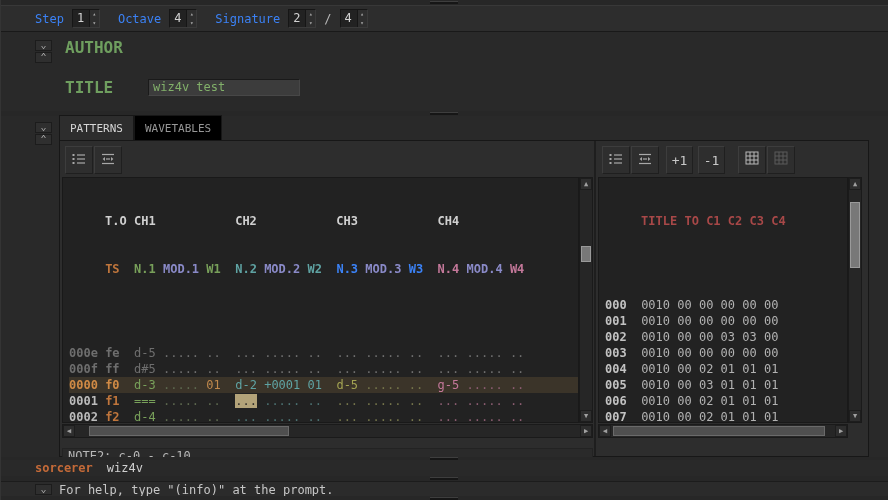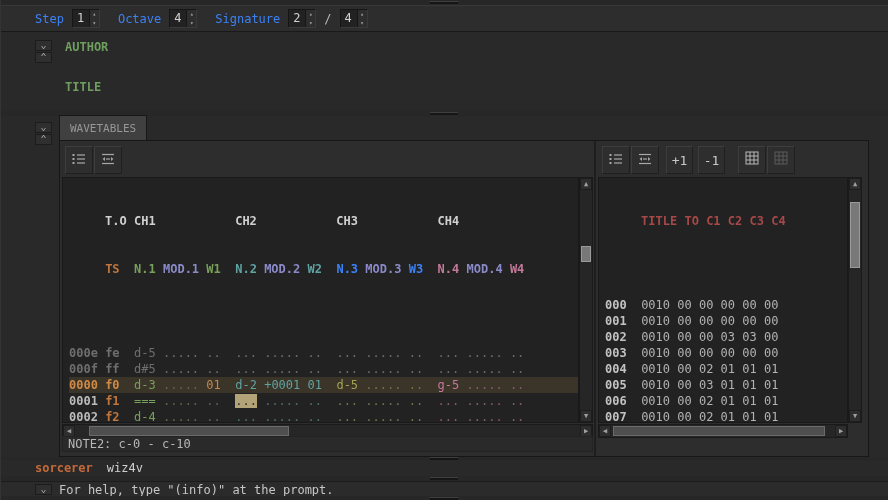--- a/index.html
+++ b/index.html
@@ -14,26 +14,26 @@
   .gap18{margin-left:18px}
   .spin{display:inline-flex;width:28px;height:19px;background:#222;border:1px solid #161616;border-right-color:#3a3a3a;border-bottom-color:#3a3a3a}
   .spin-val{flex:1;font-size:12px;color:#d2d2d2;padding:1px 0 0 4px}
   .spin-btns{width:10px;display:flex;flex-direction:column;border-left:1px solid #161616}
   .spin-btn{flex:1;font-size:6px;line-height:8px;color:#a8a8a8;text-align:center;background:#2e2e2e}
   
   .meta-panel{position:absolute;top:32px;left:0;width:888px;height:79px;background:#292929}
   .collapse-stack{position:absolute;display:flex;flex-direction:column;gap:1px}
   .collapse-btn{width:17px;height:11px;font-size:10px;line-height:7px;color:#b4b4b4;background:#2f2f2f;border:1px solid #1c1c1c;text-align:center;overflow:hidden}
   .meta-row{position:absolute;left:64px;height:18px;display:flex;align-items:center}
-  .meta-label{width:83px;color:#6f9f5f;font-weight:bold;font-size:12px}
+  .meta-label{width:83px;color:#6f9f5f;font-weight:bold;font-size:16px}
   .meta-input{width:152px;height:17px;background:#3c3c3c;border:1px solid #1a1a1a;border-bottom-color:#474747;border-right-color:#474747;color:#82b06a;font-size:12px;padding:0 4px;font-family:"DejaVu Sans Mono",monospace;outline:none}
   
   .main-panel{position:absolute;top:116px;left:0;width:888px;height:341px;background:#292929}
   .tabs{position:absolute;top:115px;left:58px;display:flex}
-  .tab{height:26px;padding:6px 10px 0 10px;font-size:11px;border:1px solid #171717;background:#404040;color:#979797}
+  .tab{height:26px;padding:6px 10px 0 10px;font-size:11px;border:1px solid #171717;background:#000000;color:#979797}
   .tab.active{background:#2d2d2d;color:#d6d6d6;border-bottom-color:#2d2d2d}
   .frame{position:absolute;top:140px;left:58px;width:810px;height:317px;background:#2d2d2d;border:1px solid #171717}
   .icon-btn{position:absolute;width:28px;height:28px;background:#2e2e2e;border:1px solid #1f1f1f;border-top-color:#3d3d3d;border-left-color:#3d3d3d;display:flex;align-items:center;justify-content:center;font-size:13px;color:#c8c8c8}
   .vdivider{position:absolute;left:534px;top:0;width:2px;height:315px;background:#1e1e1e}
   .grid{position:absolute;background:#222;border:1px solid #191919;font-size:12px;line-height:16px;white-space:pre;overflow:hidden;padding:3px 0 0 6px}
   .hline1{color:#d0d0d0;font-weight:bold}
   .hgap{height:4px}
   
   .hts{color:#c0763c;font-weight:bold}
   .hm{color:#8a8ac8;font-weight:bold}
@@ -121,33 +121,35 @@
 <div class="meta-panel">
   <div class="collapse-stack" style="left:34px;top:8px">
     <div class="collapse-btn">⌄</div>
     <div class="collapse-btn">⌃</div>
   </div>
   <div class="meta-row" style="top:6px">
     <span class="meta-label">AUTHOR</span>
   </div>
   <div class="meta-row" style="top:46px">
     <span class="meta-label">TITLE</span>
+    <input class="meta-input" value="wiz4v test" style="">
   </div>
 </div>
 
 <div class="sash" id="sash-mid" style="top:111px;height:5px">
     <div class="grip"></div>
   </div>
 
 <div class="main-panel"></div>
 <div class="collapse-stack" style="left:34px;top:122px">
   <div class="collapse-btn">⌄</div>
   <div class="collapse-btn">⌃</div>
 </div>
 <div class="tabs">
+  <div class="tab active">PATTERNS</div>
   <div class="tab">WAVETABLES</div>
 </div>
 
 <div class="frame">
 
   <div class="icon-btn" style="left:5px;top:5px">
     <span>
       <svg width="16" height="16" viewBox="0 0 16 16">
         <g stroke="#a8a8a8" stroke-width="1.2">
             <line x1="6" y1="4" x2="14" y2="4"></line>
@@ -192,21 +194,21 @@
   </div>
 
   <div class="hscroll" style="left:2px;top:283px;width:531px;height:14px">
     <div class="sarrow">◀</div>
     <div class="htrack">
         <div class="hthumb" style="left:14px;width:200px"></div>
       </div>
     <div class="sarrow">▶</div>
   </div>
 
-  <div class="status-line" style="left:2px;top:295px;width:531px;height:16px">NOTE2: c-0 - c-10</div>
+  <div class="status-line" style="left:2px;top:307px;width:531px;height:16px">NOTE2: c-0 - c-10</div>
 
   <div class="vdivider"></div>
 
   <div class="icon-btn" style="left:542px;top:5px">
     <span>
       <svg width="16" height="16" viewBox="0 0 16 16">
         <g stroke="#a8a8a8" stroke-width="1.2">
             <line x1="6" y1="4" x2="14" y2="4"></line>
             <line x1="6" y1="8" x2="14" y2="8"></line>
             <line x1="6" y1="12" x2="14" y2="12"></line>

